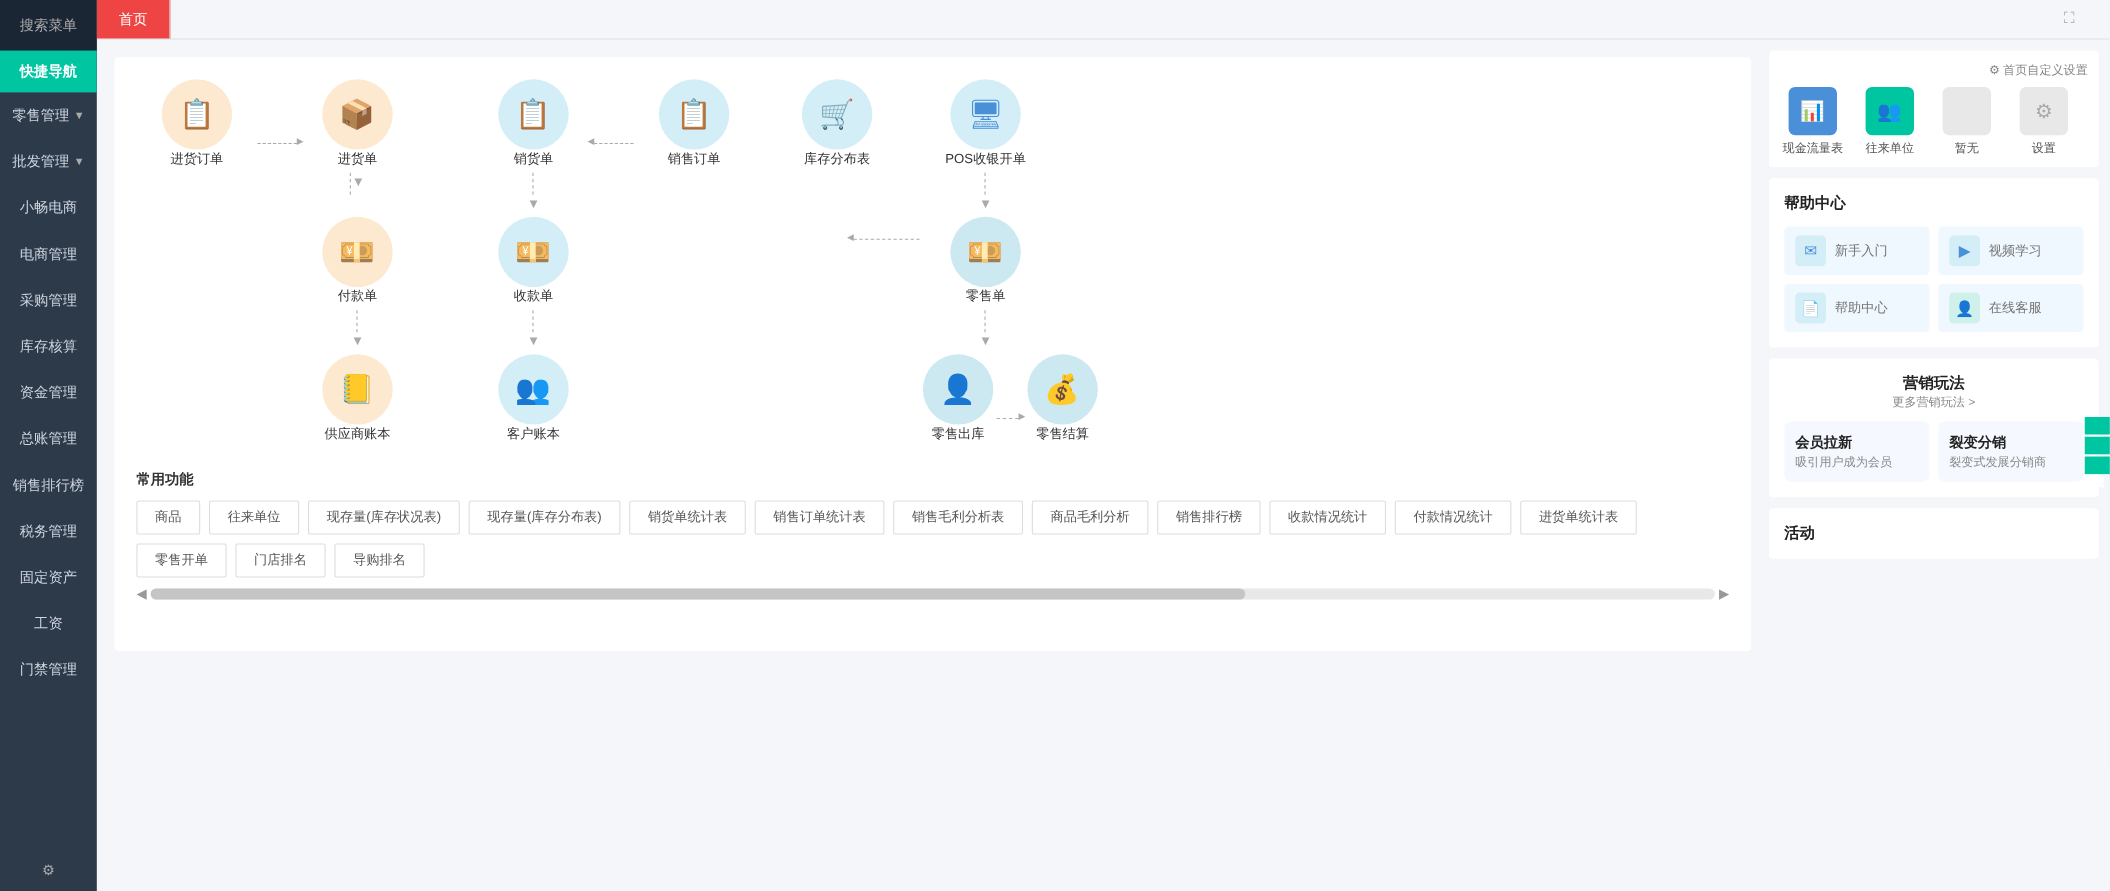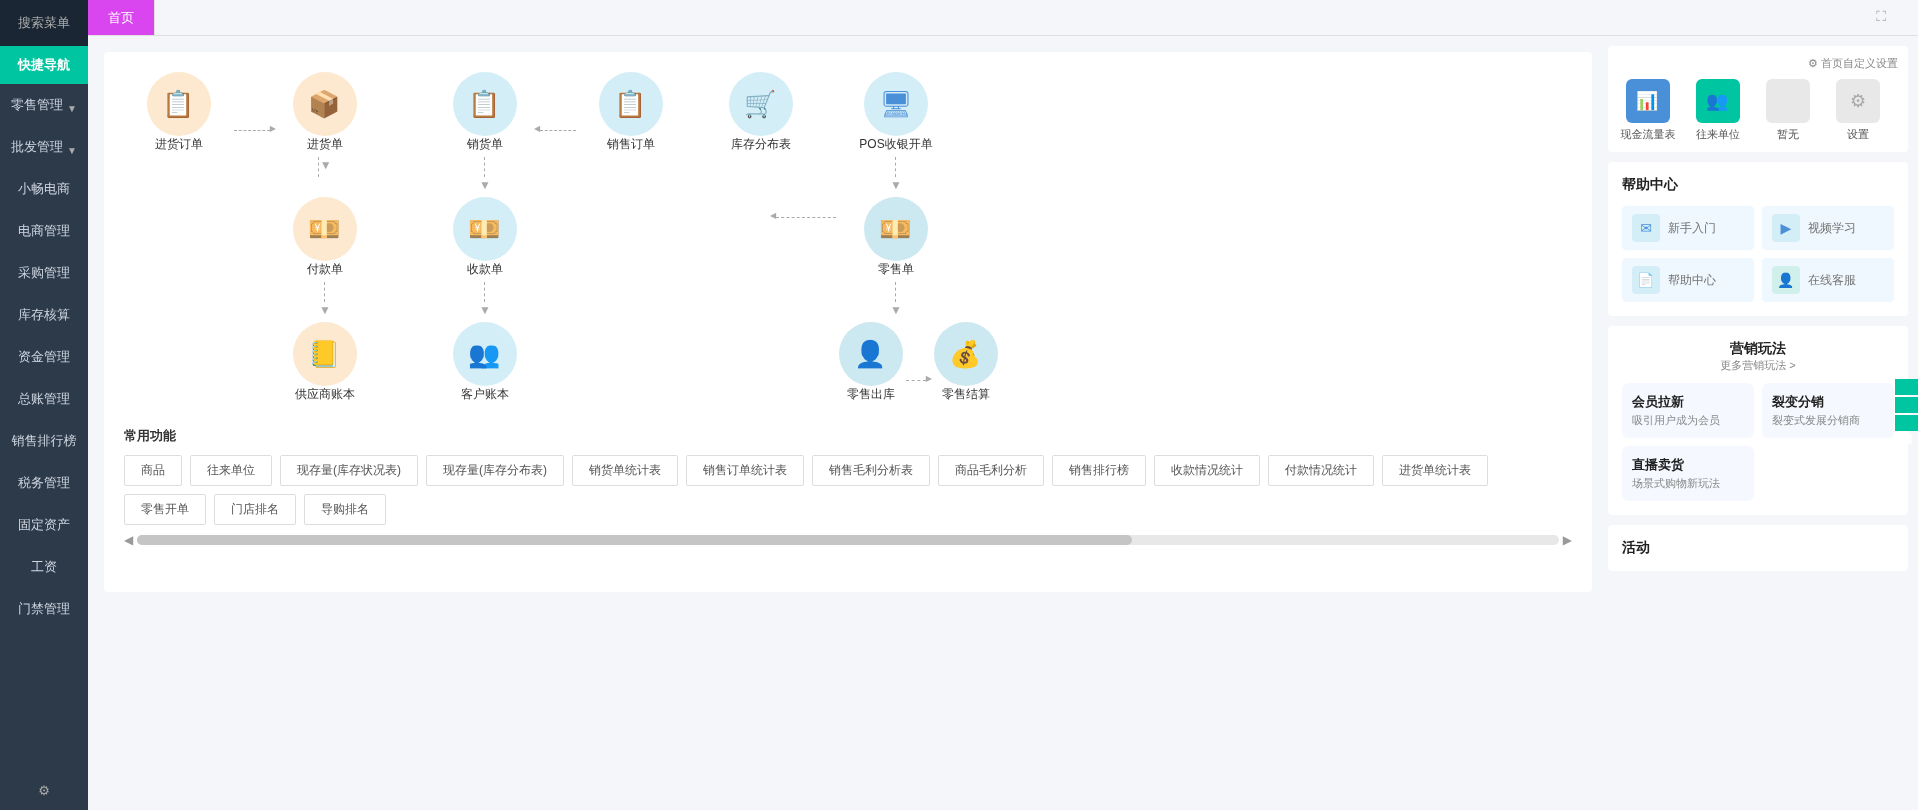--- a/index.html
+++ b/index.html
@@ -31,21 +31,21 @@
       font-size: 13px;
       font-weight: bold;
     }
     .sidebar-item {
       color: #cdd5df;
       text-align: center;
       padding: 12px 0;
       cursor: pointer;
       font-size: 13px;
       display: flex;
-      align-items: flex-end;
+      align-items: center;
       justify-content: center;
       gap: 4px;
       position: relative;
     }
     .sidebar-item .arrow { font-size: 10px; color: #aaa; }
     .sidebar-bottom {
       margin-top: auto;
       padding: 12px 0;
       text-align: center;
       color: #aaa;
@@ -72,21 +72,21 @@
     .tab-item {
       padding: 0 20px;
       height: 100%;
       display: flex;
       align-items: center;
       font-size: 13px;
       cursor: pointer;
       border-right: 1px solid #e0e0e0;
     }
     .tab-item.active {
-      background: #d946ef;
+      background: #ef4444;
       color: #fff;
     }
 
     
     .page-body {
       flex: 1;
       display: flex;
       overflow: hidden;
     }
 
@@ -687,24 +687,20 @@
         </div>
         <div class="marketing-grid" id="marketing-grid">
             <div class="marketing-item">
     <div class="marketing-item-title">会员拉新</div>
     <div class="marketing-item-desc">吸引用户成为会员</div>
   </div>
             <div class="marketing-item">
     <div class="marketing-item-title">裂变分销</div>
     <div class="marketing-item-desc">裂变式发展分销商</div>
   </div>
-            <div class="marketing-item">
-    <div class="marketing-item-title">直播卖货</div>
-    <div class="marketing-item-desc">场景式购物新玩法</div>
-  </div>
           </div>
       </div>
 
       <div class="activity-section">
         <div class="activity-title">活动</div>
       </div>
 
     </div>
 
   </div>

